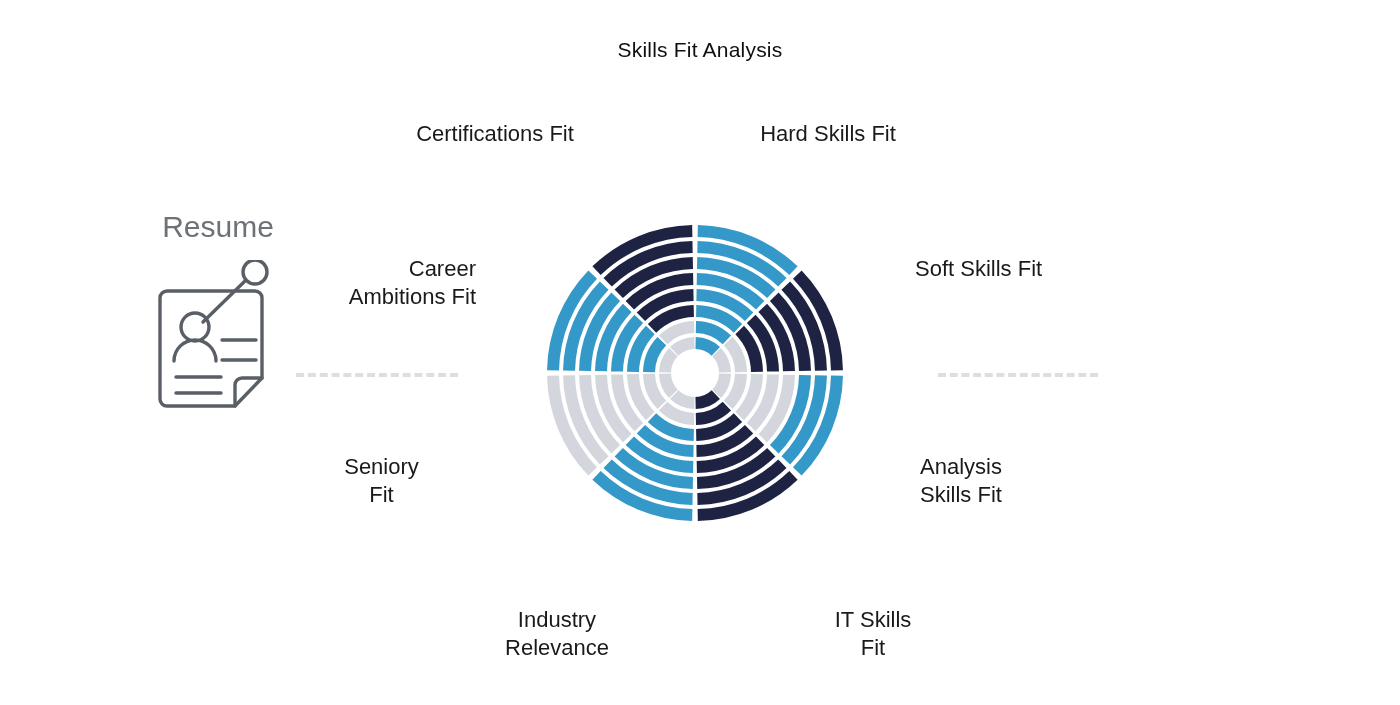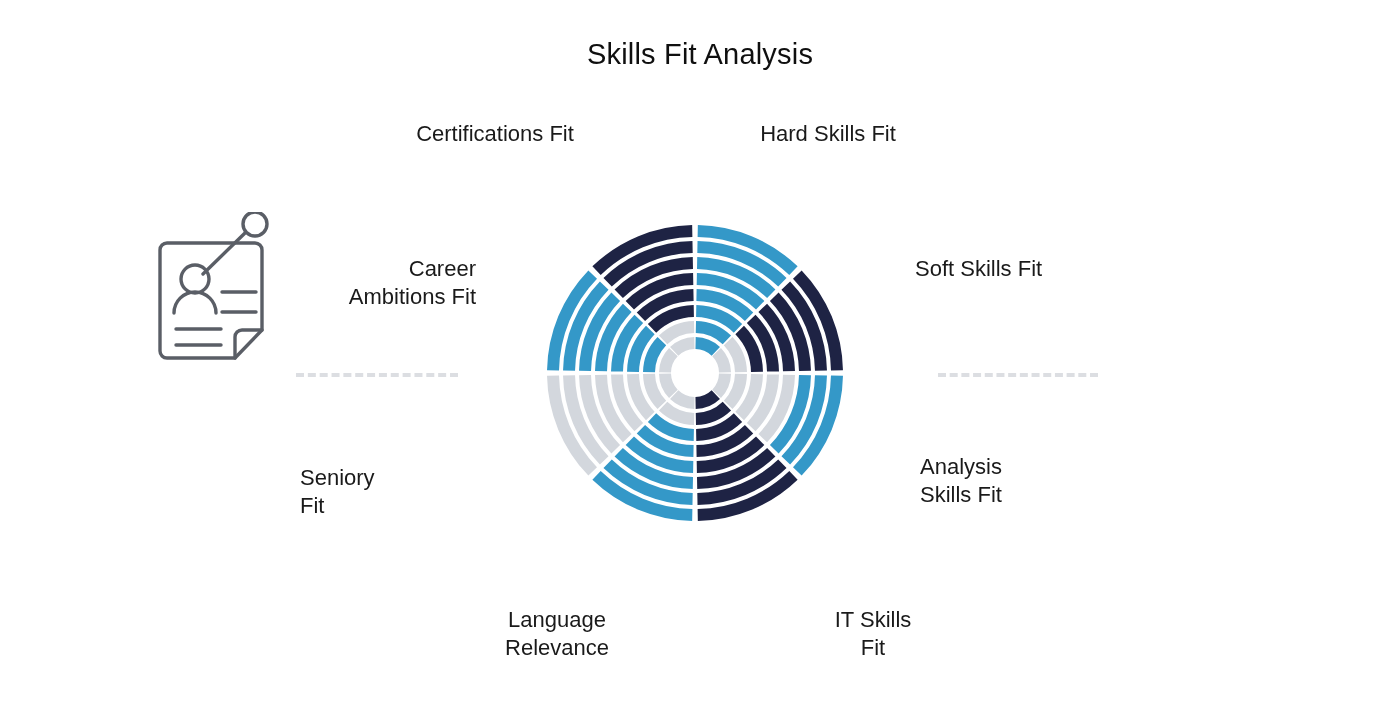--- a/index.html
+++ b/index.html
@@ -24,21 +24,21 @@
     height: 705px;
   }
 
   
   .title {
     position: absolute;
     left: 0;
     top: 38px;
     width: 1400px;
     text-align: center;
-    font-size: 29px;
+    font-size: 21px;
     font-weight: 400;
     letter-spacing: 0.2px;
     color: #0f0f0f;
   }
 
   
   .side-panel {
     position: absolute;
     width: 260px;
     text-align: center;
@@ -83,36 +83,37 @@
     font-size: 22px;
     line-height: 1.28;
     color: #1a1a1a;
     white-space: pre-line;
   }
 
   .lbl-certifications   { left: 375px; top: 120px; width: 240px; text-align: center; }
   .lbl-hard             { left: 708px; top: 120px; width: 240px; text-align: center; }
   .lbl-career           { left: 290px; top: 255px; width: 186px; text-align: right; }
   .lbl-soft             { left: 915px; top: 255px; width: 220px; text-align: left; }
-  .lbl-seniory          { left: 300px; top: 453px; width: 163px; text-align: left; margin-top: 11px; }
+  .lbl-seniory          { left: 300px; top: 453px; width: 163px; text-align: center; }
   .lbl-language         { left: 920px; top: 453px; width: 220px; text-align: left; }
   .lbl-industry         { left: 435px; top: 606px; width: 244px; text-align: center; }
   .lbl-it               { left: 763px; top: 606px; width: 220px; text-align: center; }
 </style>
 </head>
 <body>
 
 <div id="stage">
 
   <div class="title">Skills Fit Analysis</div>
 
   <div class="connector left"></div>
   <div class="connector right"></div>
 
   <div class="side-panel left">
+    <div class="side-caption">Resume</div>
     <svg class="side-icon" width="150" height="175" viewBox="0 0 150 175">
       <g fill="none" stroke="#5a5e66" stroke-width="3.4" stroke-linecap="round" stroke-linejoin="round">
 
         <path d="M17 38 a7 7 0 0 1 7 -7 H112 a7 7 0 0 1 7 7 V118 L92 146 H24 a7 7 0 0 1 -7 -7 Z"></path>
         <path d="M119 118 H99 a7 7 0 0 0 -7 7 V146"></path>
 
         <circle cx="52" cy="67" r="14"></circle>
 
         <path d="M31 101 a21 21 0 0 1 42 0"></path>
 
@@ -208,19 +209,19 @@
   <div class="axis-label lbl-hard">Hard Skills Fit</div>
 
   <div class="axis-label lbl-soft">Soft Skills Fit</div>
 
   <div class="axis-label lbl-seniory">Seniory
 Fit</div>
 
   <div class="axis-label lbl-language">Analysis
 Skills Fit</div>
 
-  <div class="axis-label lbl-industry">Language
+  <div class="axis-label lbl-industry">Industry
 Relevance</div>
 
   <div class="axis-label lbl-it">IT Skills
 Fit</div>
 
 </div>
 
 </body></html>

